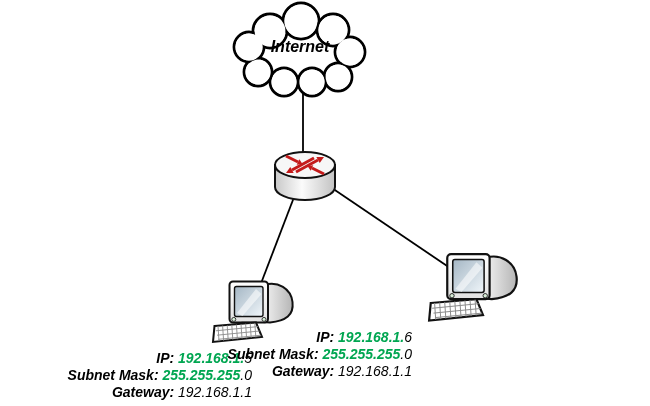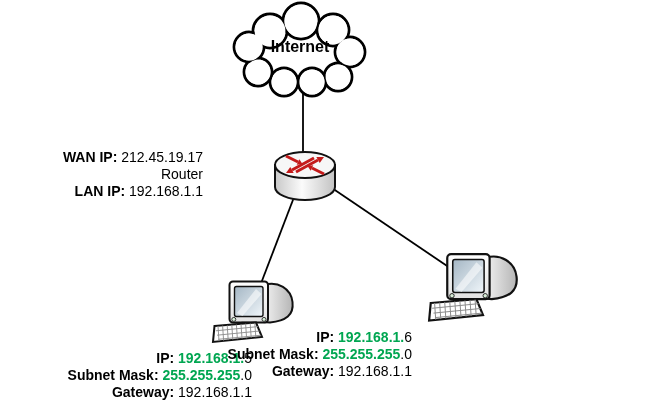--- a/index.html
+++ b/index.html
@@ -3,20 +3,21 @@
 <meta charset="utf-8">
 <style>
   html, body { margin: 0; padding: 0; background: #ffffff; }
   body { font-family: "Liberation Sans", sans-serif; }
   .stage {
     position: relative;
     width: 588px;
     height: 406px;
     background: #ffffff;
     overflow: hidden;
+    font-style: italic;
   }
   .stage svg { position: absolute; left: 0; top: 0; }
   .info {
     position: absolute;
     text-align: right;
     font-size: 14px;
     line-height: 17px;
     color: #000;
     white-space: nowrap;
   }
@@ -123,25 +124,20 @@
           <circle cx="312" cy="82" r="12.4"></circle>
         <circle cx="284" cy="82" r="12.4"></circle>
           <circle cx="258" cy="72" r="12.4"></circle>
         <circle cx="249" cy="47" r="13.4"></circle>
       </g>
     </g>
   </svg>
 
   <div class="cloud-label">Internet</div>
 
-  <div class="info" style="right:385px; top:149px;">
-    <div><span class="bl">WAN IP:</span> <span>212.45.19.17</span></div>
-    <div>Router</div>
-    <div><span class="bl">LAN IP:</span> <span>192.168.1.1</span></div>
-  </div>
 
   <div class="info" style="right:336px; top:350px;text-align:right;">
     <div><span class="bl">IP:</span> <span class="green">192.168.1.</span><span>5</span></div>
     <div><span class="bl">Subnet Mask:</span> <span class="green">255.255.255</span><span>.0</span></div>
     <div><span class="bl">Gateway:</span> <span>192.168.1.1</span></div>
   </div>
 
   <div class="info" style="right:176px; top:329px;">
     <div><span class="bl">IP:</span> <span class="green">192.168.1.</span><span>6</span></div>
     <div><span class="bl">Subnet Mask:</span> <span class="green">255.255.255</span><span>.0</span></div>

